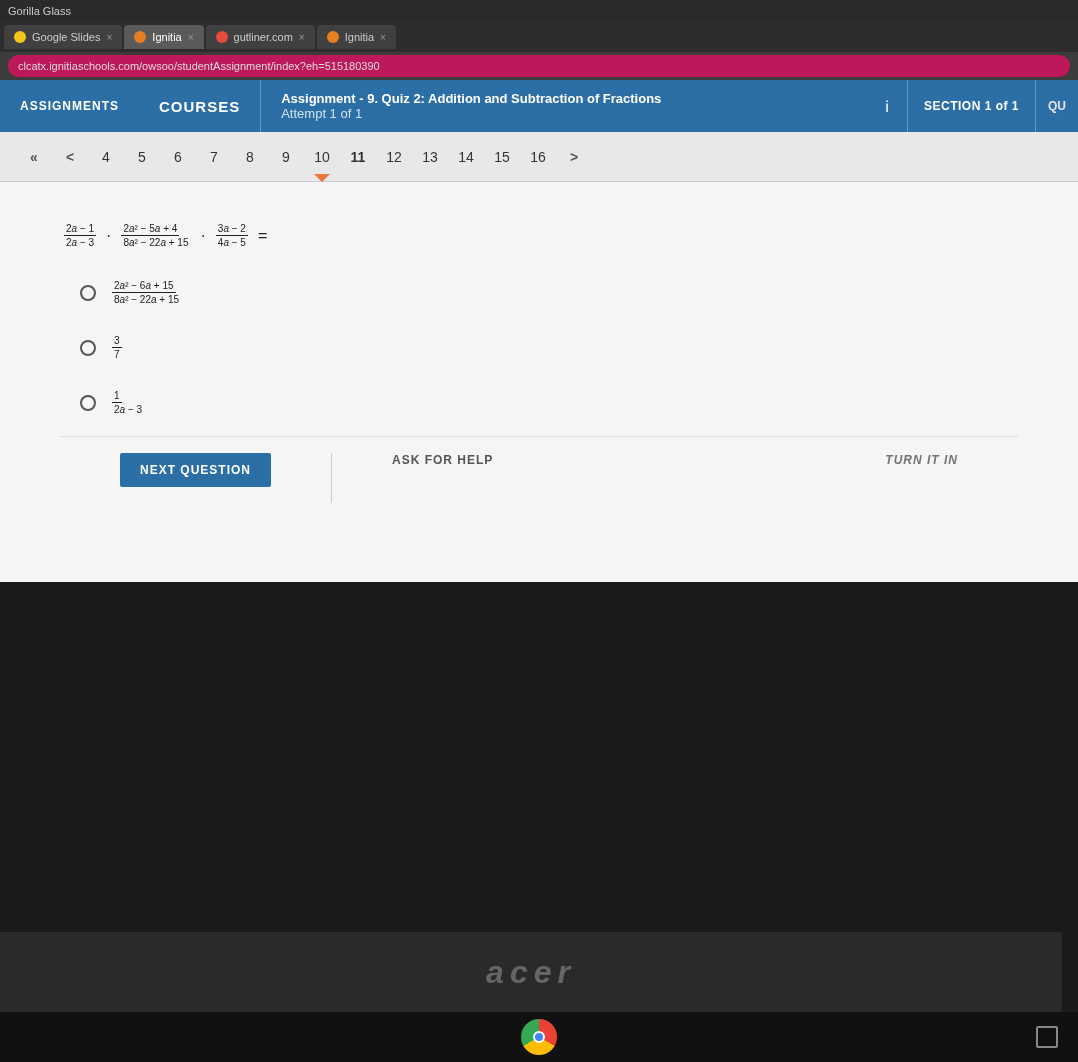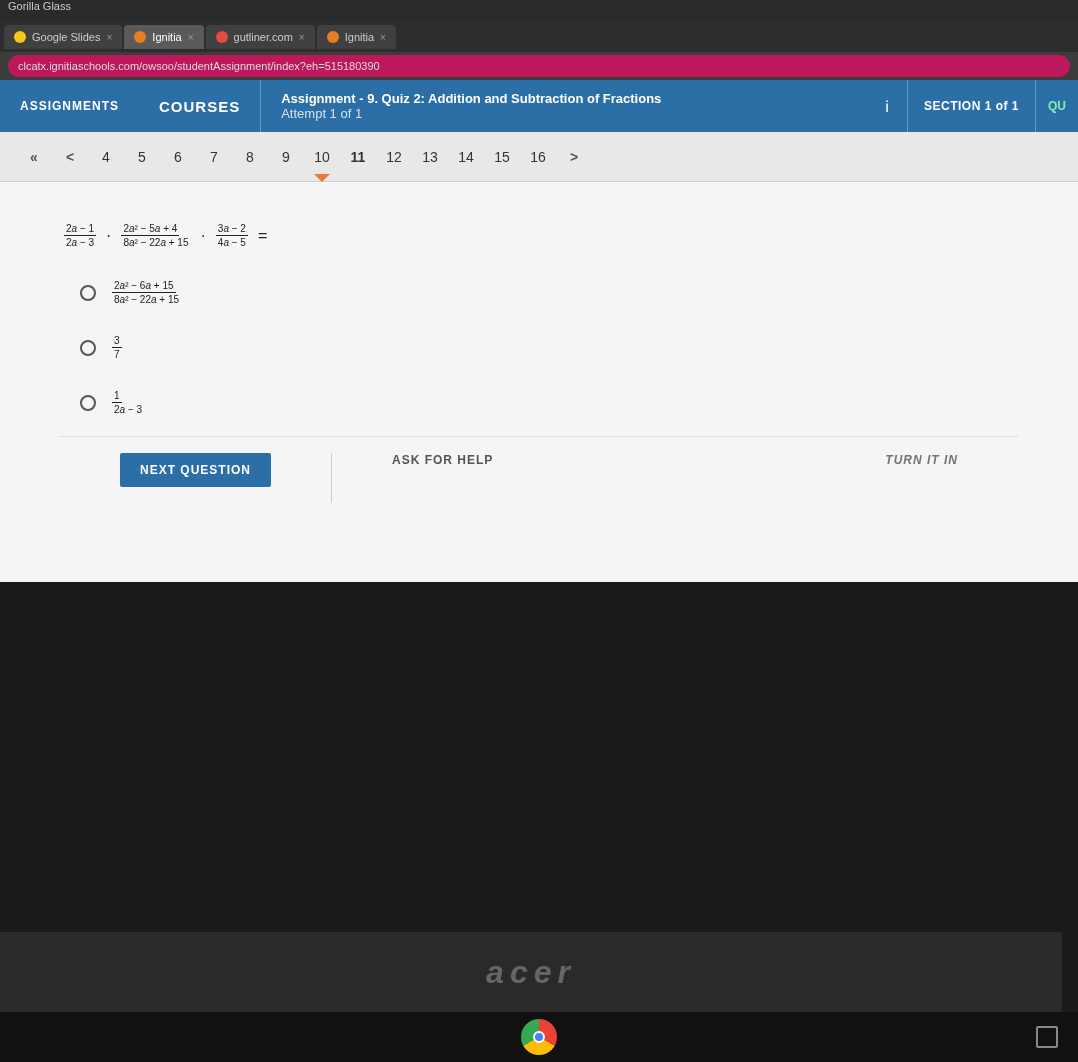--- a/index.html
+++ b/index.html
@@ -10,20 +10,21 @@
       height: 1062px;
       overflow: hidden;
       position: relative;
     }
 
     
     .os-bar {
       background: #2a2a2a;
       height: 22px;
       display: flex;
+      align-items: center;
       padding: 0 8px;
     }
     .os-bar-brand {
       color: #ccc;
       font-size: 11px;
     }
 
     
     .browser-chrome {
       background: #3c3c3c;
@@ -154,21 +155,21 @@
       color: white;
       font-size: 12px;
       font-weight: bold;
       border-left: 1px solid rgba(255,255,255,0.3);
       letter-spacing: 0.5px;
     }
     .nav-qu {
       display: flex;
       align-items: center;
       padding: 4px 12px;
-      color: #86efac;
+      color: #e5e5e5;
       font-size: 12px;
       font-weight: bold;
       border-left: 1px solid rgba(255,255,255,0.3);
     }
 
     
     .question-nav {
       background: #e8e8e8;
       height: 50px;
       display: flex;

